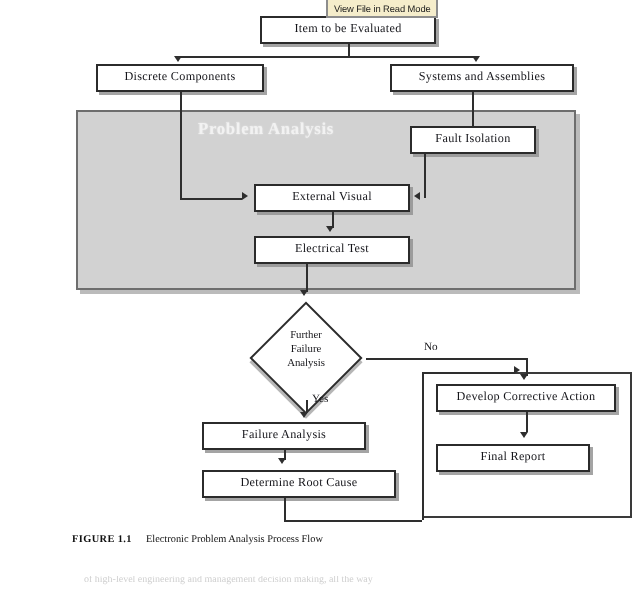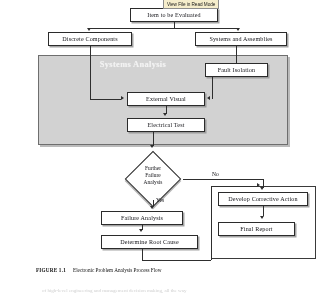--- a/index.html
+++ b/index.html
@@ -130,21 +130,21 @@
     font-size:5px;color:#cfcfcf;
     white-space:nowrap;overflow:hidden;height:7px;
   }
 </style>
 </head>
 <body>
 
 <div id="canvas">
 
   <div id="panel"></div>
-  <div id="panel-title">Systems Analysis</div>
+  <div id="panel-title">Problem Analysis</div>
 
   <div id="rightgroup"></div>
 
   <div class="box" style="left:130px;top:8px;width:88px;height:14px;">Item to be Evaluated</div>
 
   <div class="box" style="left:48px;top:32px;width:84px;height:14px;">Discrete Components</div>
 
   <div class="box" style="left:195px;top:32px;width:92px;height:14px;">Systems and Assemblies</div>
 
   <div class="box inpanel" style="left:205px;top:63px;width:63px;height:14px;">Fault Isolation</div>

